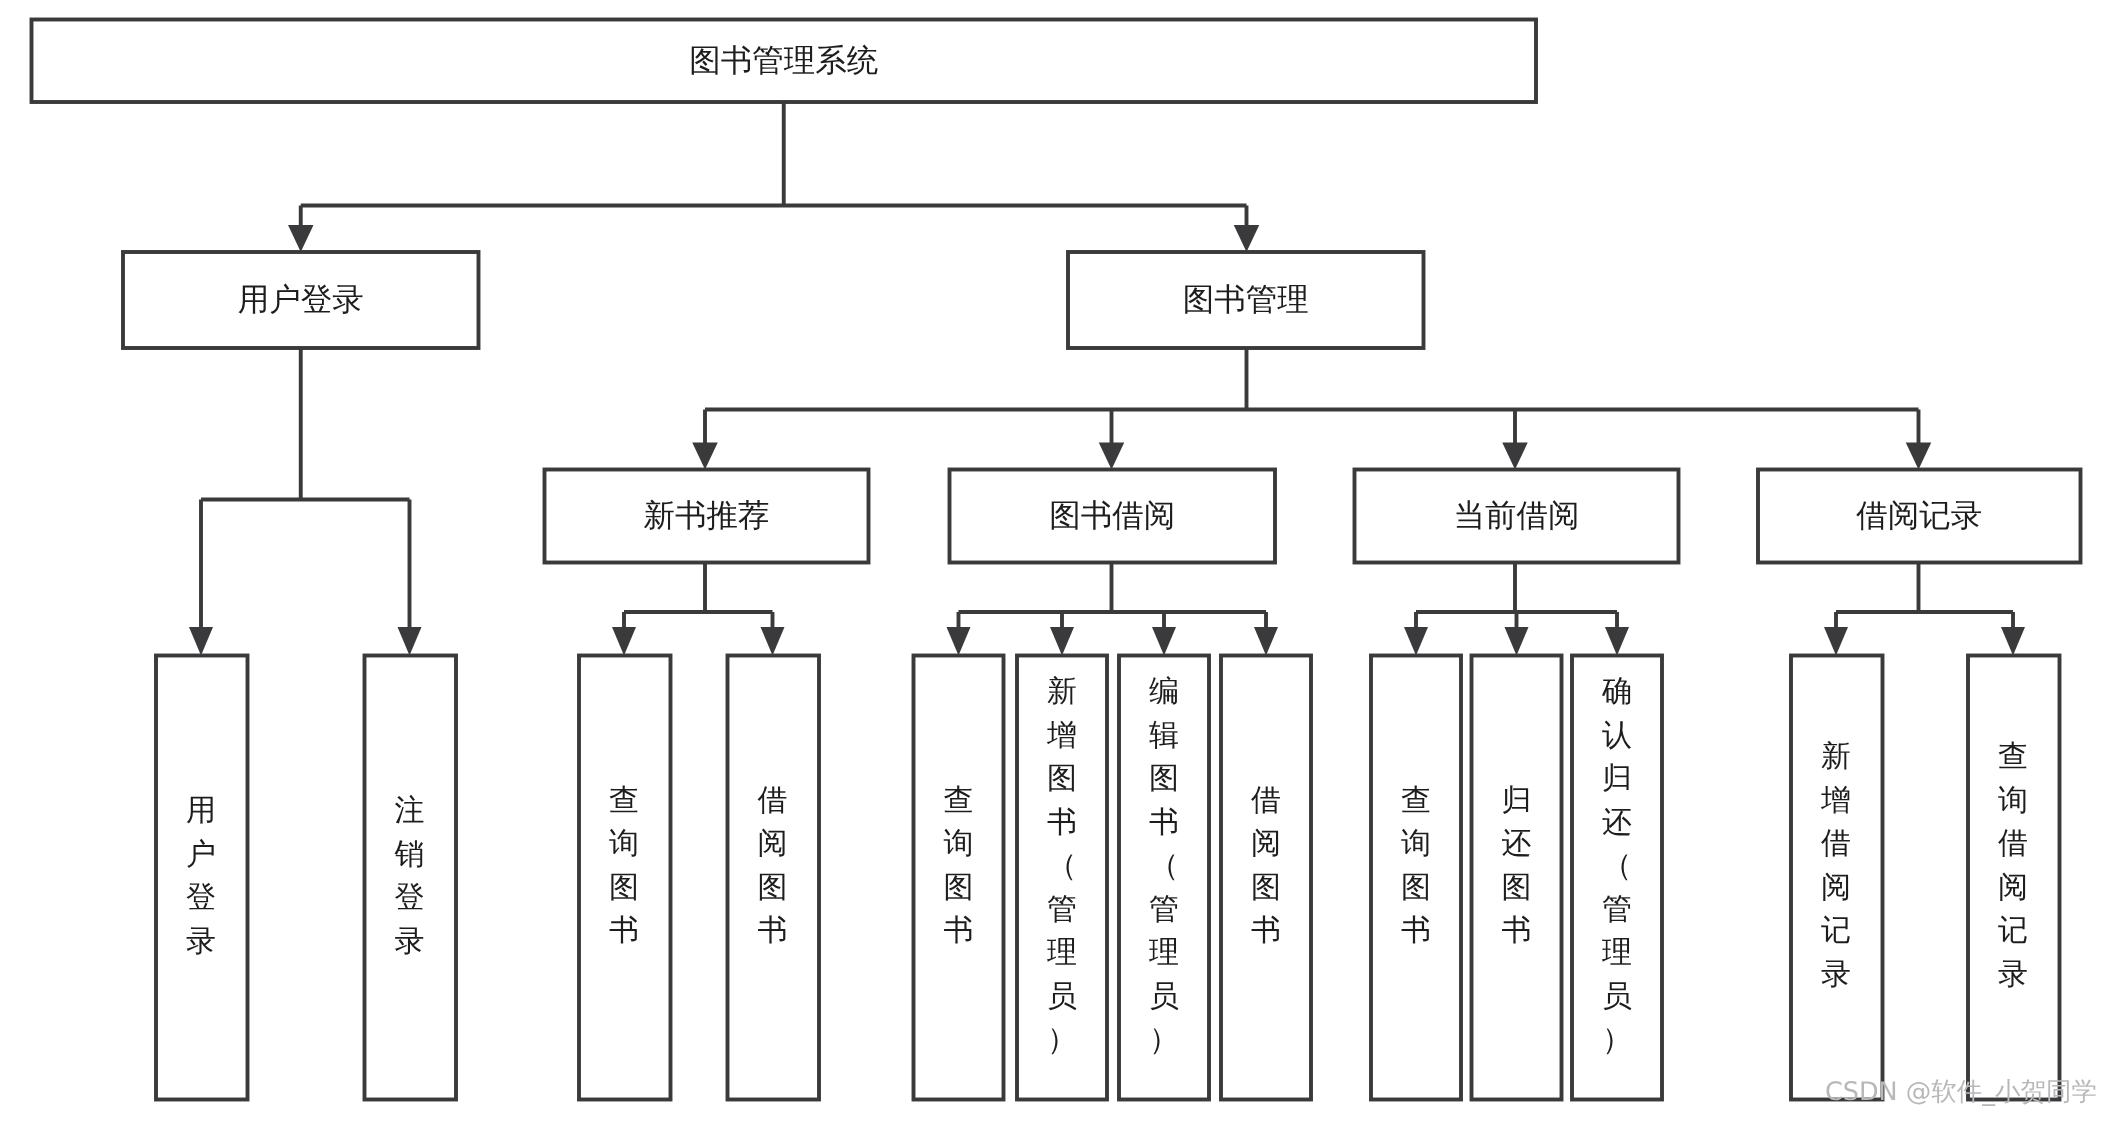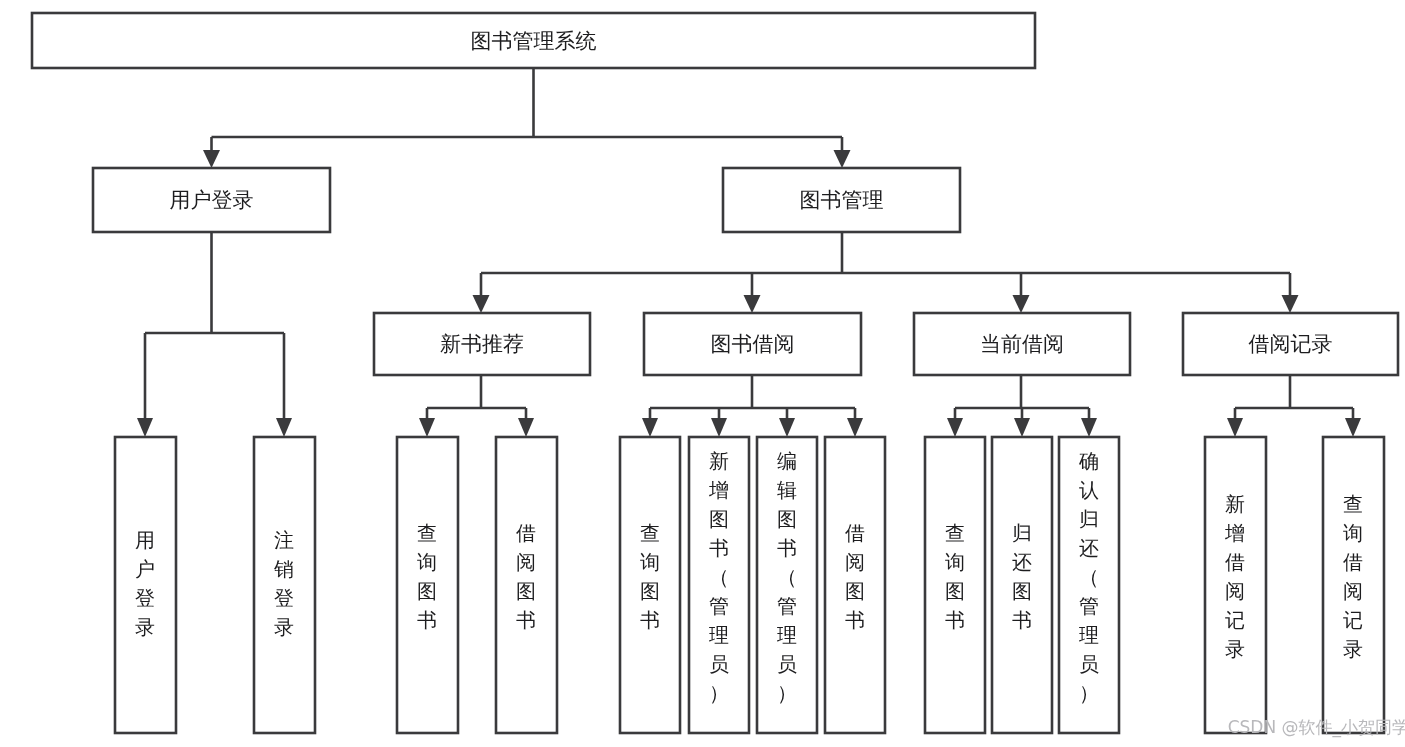--- a/index.html
+++ b/index.html
@@ -9,21 +9,21 @@
   }
   body {
     width: 1405px;
     height: 747px;
     font-family: "DejaVu Sans", "Liberation Sans", sans-serif;
     overflow: hidden;
     position: relative;
   }
   #diagram-root {
     position: absolute;
-    left: 12px;
+    left: 1px;
     top: 0;
     width: 1284px;
     height: 747px;
   }
   svg.flow {
     display: block;
     width: 1405px;
     height: 747px;
   }
   .node-rect {

